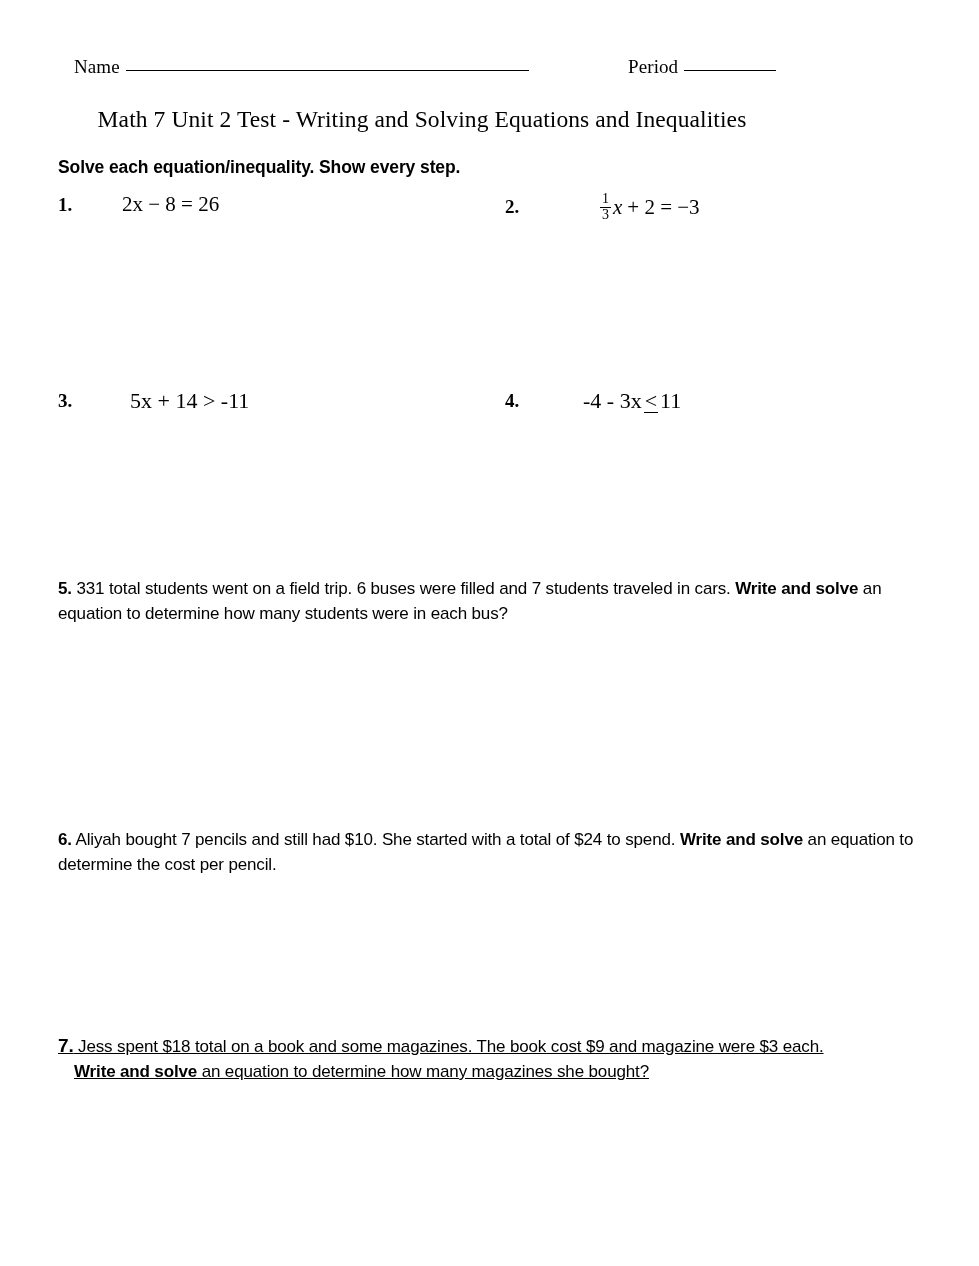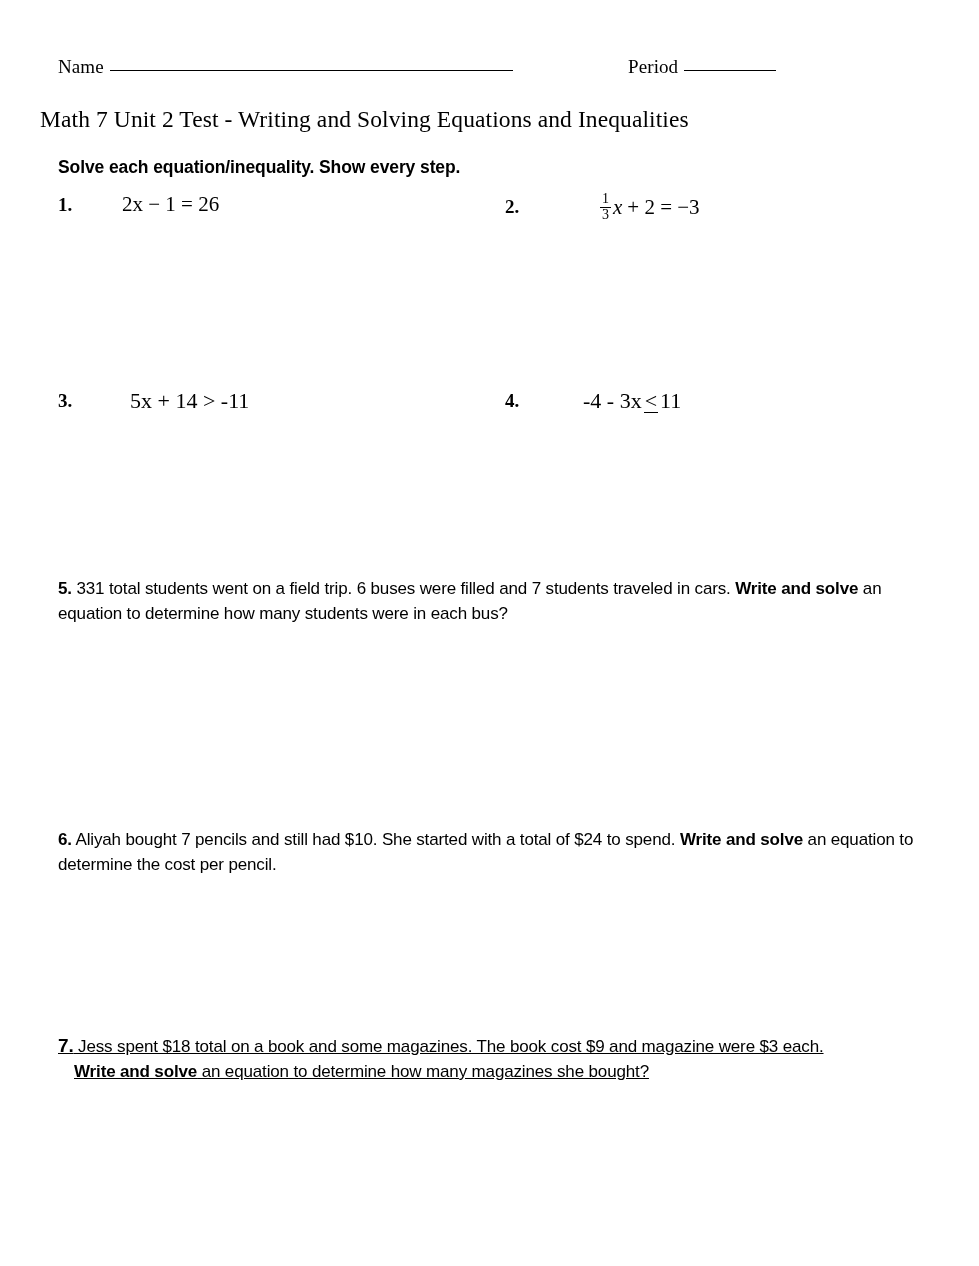--- a/index.html
+++ b/index.html
@@ -31,40 +31,40 @@
     height: 26px;
   }
   .field {
     position: absolute;
     display: flex;
     align-items: baseline;
     font-family: "Liberation Serif", serif;
     font-size: 19px;
     white-space: nowrap;
   }
-  .field-name { left: 0; }
+  .field-name { left: 16px; }
   .field-period { left: 570px; }
   .field-label { letter-spacing: .1px; }
   .rule {
     display: inline-block;
     border-bottom: 1.4px solid #000;
     margin-left: 6px;
     position: relative;
     top: -2px;
   }
   .rule-name   { width: 403px; }
   .rule-period { width: 92px; }
 
   
   .doc-title {
     position: absolute;
     left: 0;
     top: 106px;
     width: 804px;
-    text-align: left;
+    text-align: center;
     font-family: "Liberation Serif", serif;
     font-size: 23.5px;
     letter-spacing: .1px;
     padding-left: 40px;
     box-sizing: border-box;
   }
 
   
   .instructions {
     position: absolute;
@@ -171,21 +171,21 @@
   </div>
 
   <div class="doc-title">Math 7 Unit 2 Test - Writing and Solving Equations and Inequalities</div>
 
   <div class="instructions">Solve each equation/inequality.  Show every step.</div>
 
   <div class="eq-row eq-row-1">
 
     <div class="eq-item eq-col-left">
       <span class="eq-num">1.</span>
-      <span class="eq-body">2x − 1 = 26</span>
+      <span class="eq-body">2x − 8 = 26</span>
     </div>
 
     <div class="eq-item eq-col-right">
       <span class="eq-num">2.</span>
       <span class="eq-body">
         <span class="frac">
           <span class="num">1</span>
           <span class="den">3</span>
         </span>
         <span class="ital">x</span>

